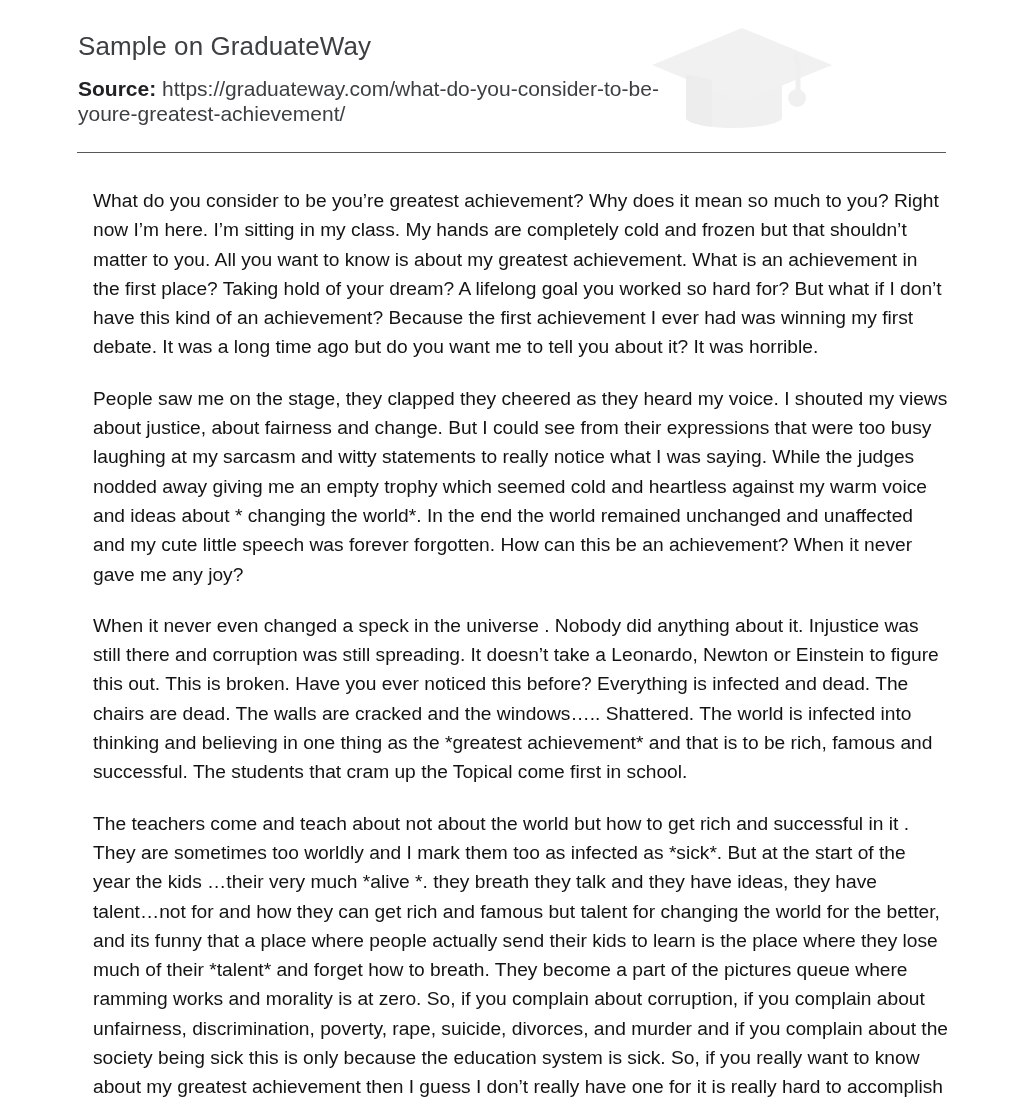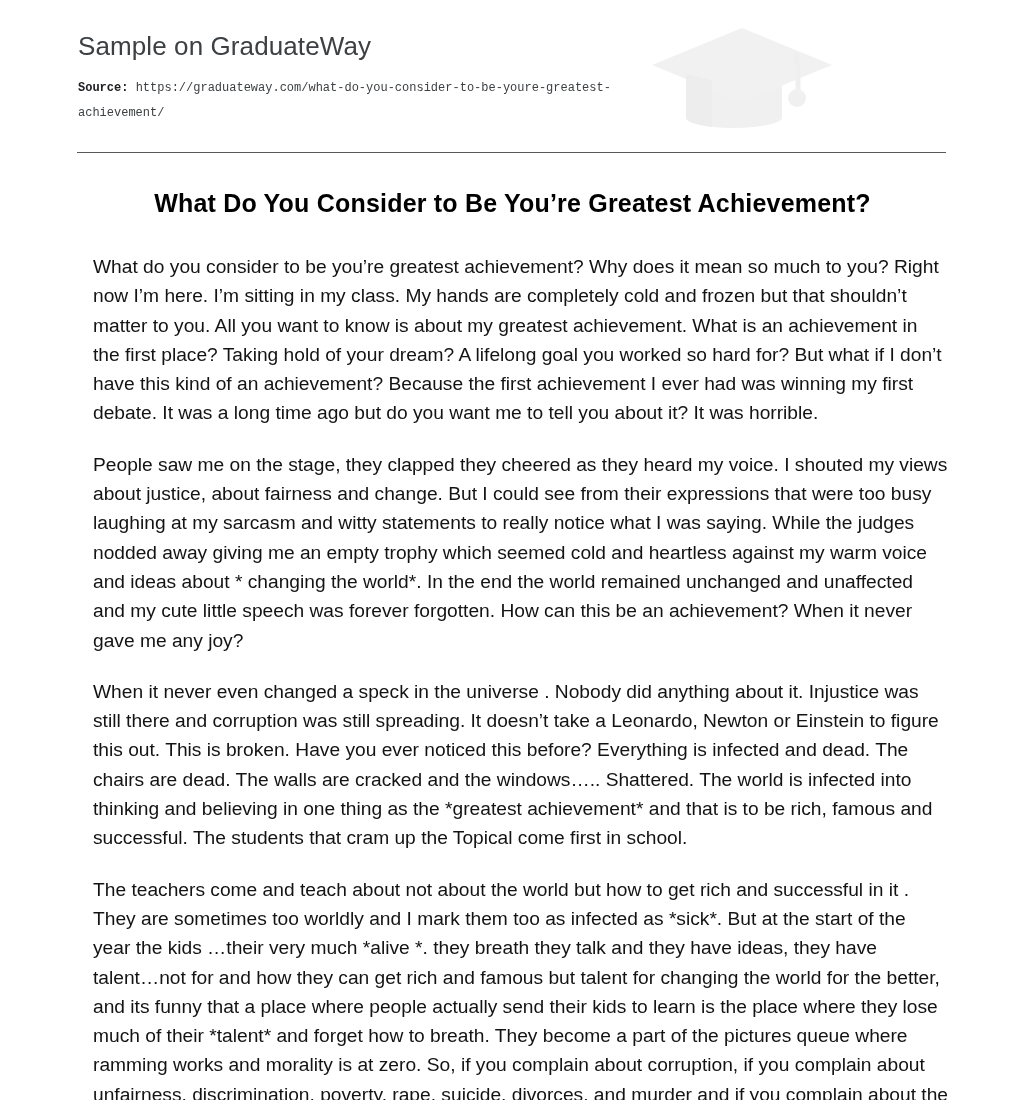--- a/index.html
+++ b/index.html
@@ -36,22 +36,22 @@
     font-weight: 400;
     line-height: 32px;
     color: #3c4043;
     letter-spacing: 0.1px;
     margin: 0;
     padding: 0;
   }
 
   .source-line {
     margin: 14px 0 0 0;
-    font-family: Liberation Mono, monospace;
-    font-size: 12px;
+    font-family: Liberation Sans, sans-serif;
+    font-size: 21px;
     line-height: 25px;
     color: #3c4043;
     max-width: 610px;
     word-break: break-word;
   }
   .source-label {
     font-weight: 700;
     color: #202124;
   }
   .source-url {
@@ -142,21 +142,20 @@
       <circle cx="151" cy="76" r="9" fill="#f0f0f1"></circle>
 
       <path d="M40 52 L40 96 C40 99 50 103 66 105 L66 58 Z" fill="#ededee"></path>
     </svg>
   </div>
 
   <hr class="divider">
 
   <div class="article">
 
-    <h2 class="article-title">What Do You Consider to Be You’re Greatest Achievement?</h2>
 
     <div class="body-copy">
       <p>What do you consider to be you’re greatest achievement? Why does it mean so much to you? Right now I’m here. I’m sitting in my class. My hands are completely cold and frozen but that shouldn’t matter to you. All you want to know is about my greatest achievement. What is an achievement in the first place? Taking hold of your dream? A lifelong goal you worked so hard for? But what if I don’t have this kind of an achievement? Because the first achievement I ever had was winning my first debate. It was a long time ago but do you want me to tell you about it? It was horrible.</p>
       <p>People saw me on the stage, they clapped they cheered as they heard my voice. I shouted my views about justice, about fairness and change. But I could see from their expressions that were too busy laughing at my sarcasm and witty statements to really notice what I was saying. While the judges nodded away giving me an empty trophy which seemed cold and heartless against my warm voice and ideas about * changing the world*. In the end the world remained unchanged and unaffected and my cute little speech was forever forgotten. How can this be an achievement? When it never gave me any joy?</p>
       <p>When it never even changed a speck in the universe . Nobody did anything about it. Injustice was still there and corruption was still spreading. It doesn’t take a Leonardo, Newton or Einstein to figure this out. This is broken. Have you ever noticed this before? Everything is infected and dead. The chairs are dead. The walls are cracked and the windows….. Shattered. The world is infected into thinking and believing in one thing as the *greatest achievement* and that is to be rich, famous and successful. The students that cram up the Topical come first in school.</p>
       <p>The teachers come and teach about not about the world but how to get rich and successful in it . They are sometimes too worldly and I mark them too as infected as *sick*. But at the start of the year the kids …their very much *alive *. they breath they talk and they have ideas, they have talent…not for and how they can get rich and famous but talent for changing the world for the better, and its funny that a place where people actually send their kids to learn is the place where they lose much of their *talent* and forget how to breath. They become a part of the pictures queue where ramming works and morality is at zero. So, if you complain about corruption, if you complain about unfairness, discrimination, poverty, rape, suicide, divorces, and murder and if you complain about the society being sick this is only because the education system is sick. So, if you really want to know about my greatest achievement then I guess I don’t really have one for it is really hard to accomplish a *real* achievement in a sick world . I a sick society and in a sick education system is sick. Even if an I do have an achievement to be honest a *real* one that is…… I guess it is the fact that I am not sick…yet.&lt;</p>
     </div>
 
   </div>
 

